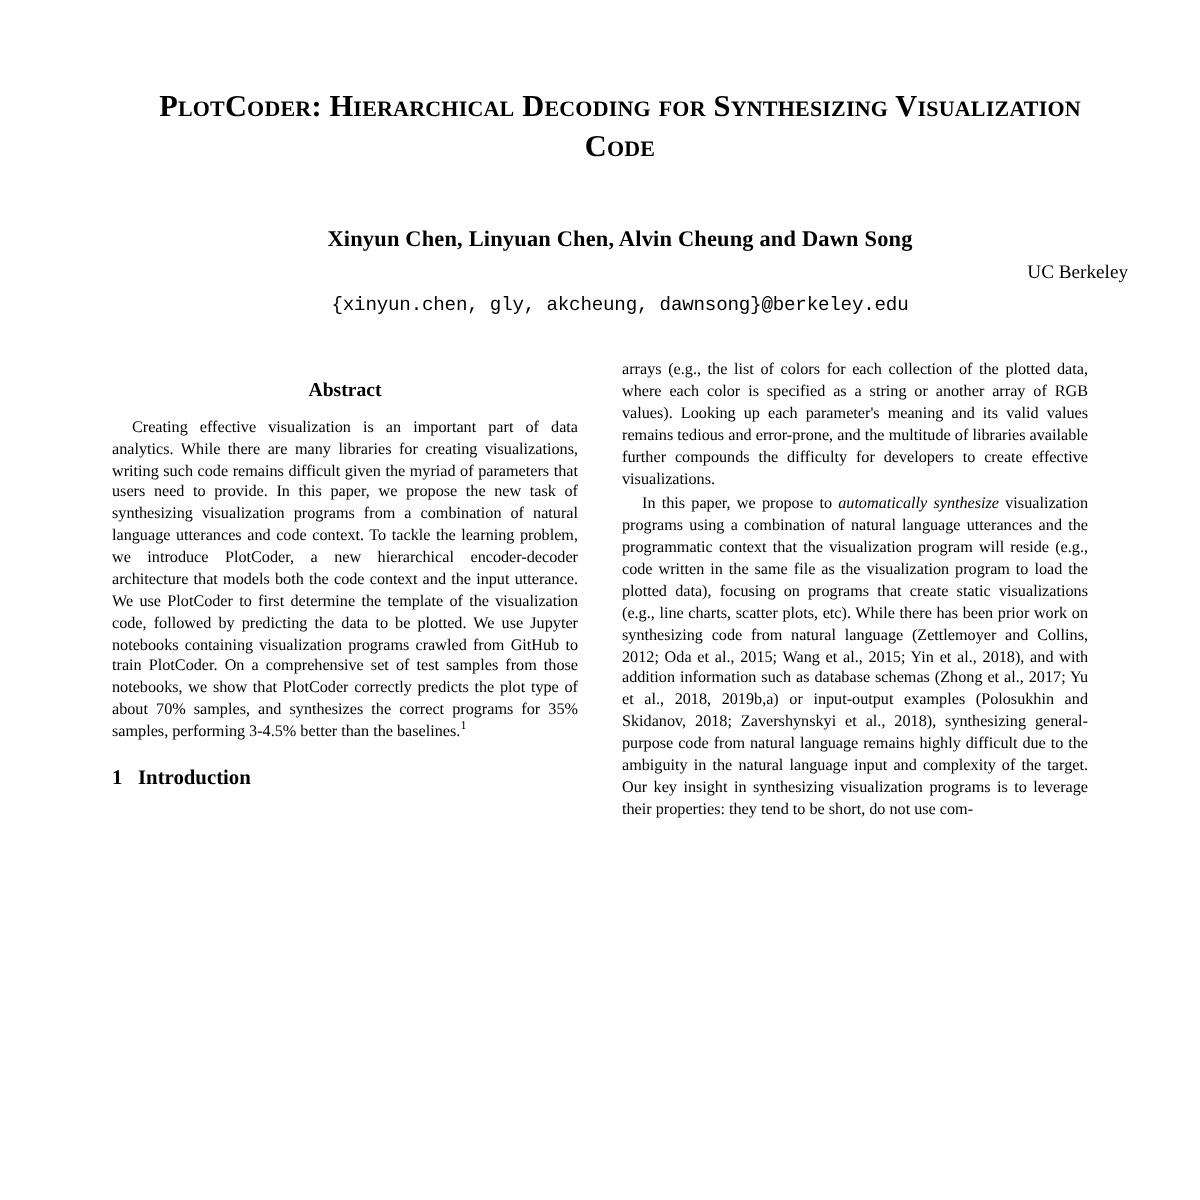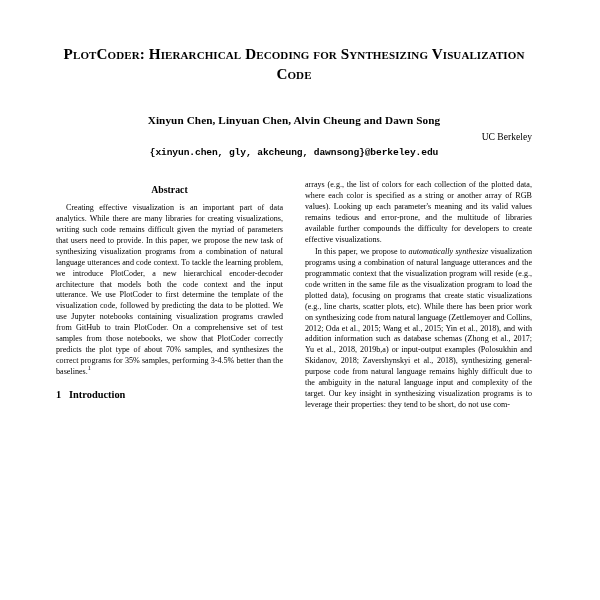--- a/index.html
+++ b/index.html
@@ -12,21 +12,21 @@
     background: #ffffff;
     font-family: "Liberation Serif", serif;
     color: #000000;
     overflow: hidden;
   }
   .page {
     width: 600px;
     height: 518px;
     position: relative;
     box-sizing: border-box;
-    padding: 44px 68px 0 56px;
+    padding: 44px 36px 0 56px;
   }
   .title {
     text-align: center;
     font-size: 15.2px;
     font-weight: bold;
     line-height: 1.32;
     margin: 0 auto;
     width: 470px;
     letter-spacing: 0.1px;
   }
@@ -44,21 +44,20 @@
     text-align: right;
     font-size: 9.6px;
     margin-top: 5px;
   }
   .email {
     text-align: center;
     font-size: 9.6px;
     margin-top: 5px;
     font-family: "Liberation Mono", monospace;
     letter-spacing: -0.1px;
-    font-weight: bold;
   }
   .columns {
     display: flex;
     margin-top: 22px;
     gap: 22px;
     align-items: center;
   }
   .col {
     width: 233px;
     font-size: 8.1px;

